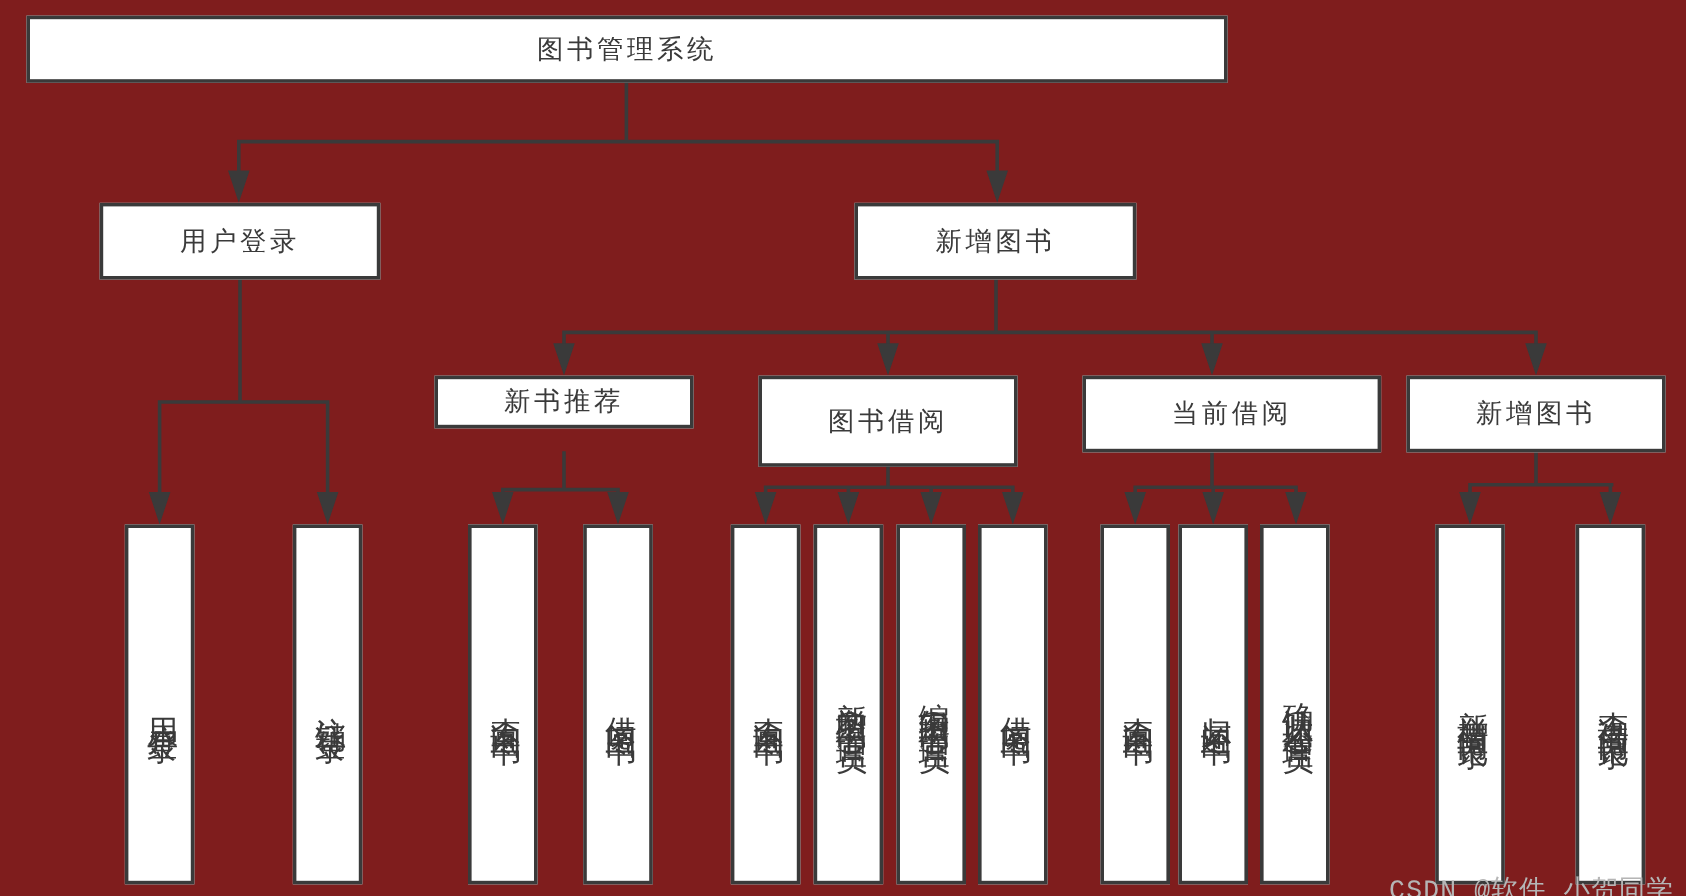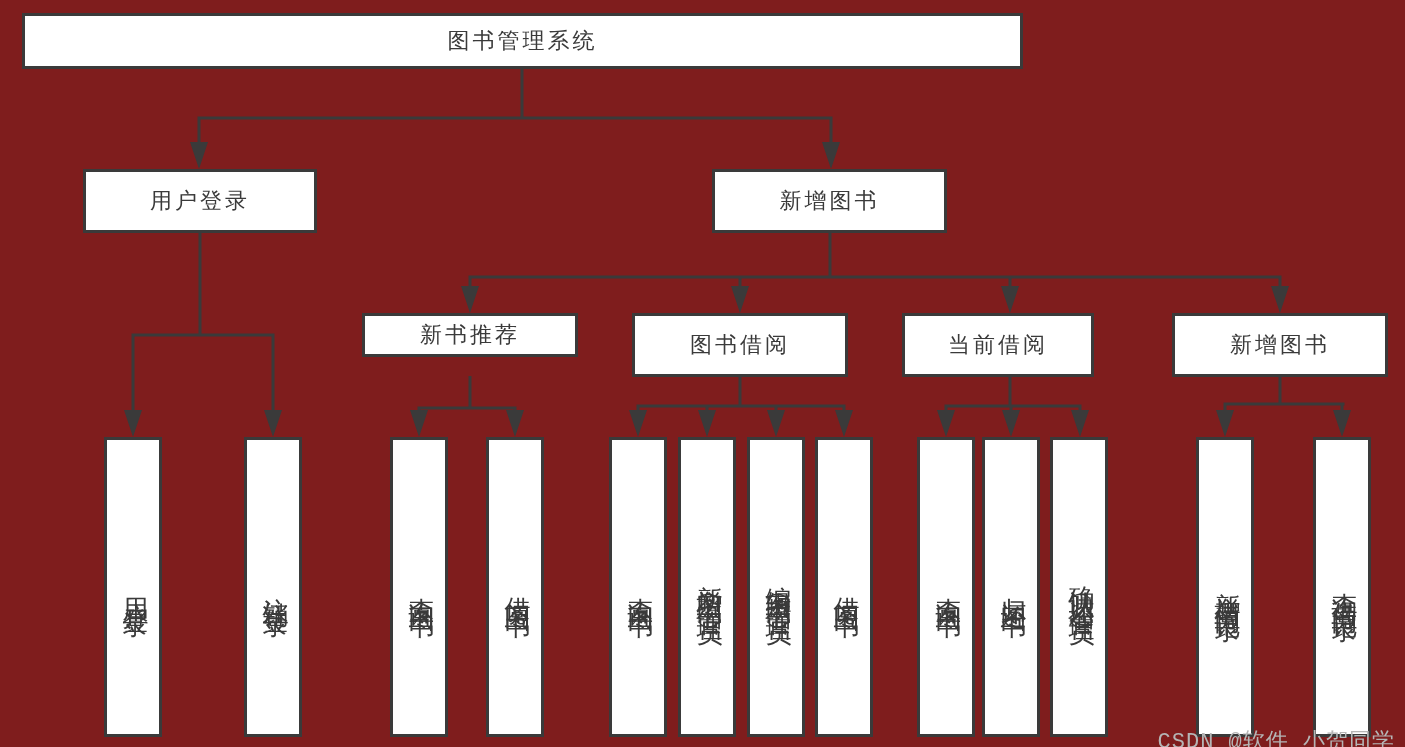--- a/index.html
+++ b/index.html
@@ -77,24 +77,24 @@
   <div class="box" style="left:83px;top:169px;width:234px;height:64px">
     <span class="hlabel">用户登录</span>
   </div>
   <div class="box" style="left:712px;top:169px;width:235px;height:64px">
     <span class="hlabel">新增图书</span>
   </div>
 
   <div class="box" style="left:362px;top:313px;width:216px;height:44px">
     <span class="hlabel">新书推荐</span>
   </div>
-  <div class="box" style="left:632px;top:313px;width:216px;height:64px">
+  <div class="box" style="left:632px;top:313px;width:216px;height:76px">
     <span class="hlabel">图书借阅</span>
   </div>
-  <div class="box" style="left:902px;top:313px;width:192px;height:64px">
+  <div class="box" style="left:902px;top:313px;width:249px;height:64px">
     <span class="hlabel">当前借阅</span>
   </div>
   <div class="box" style="left:1172px;top:313px;width:216px;height:64px">
     <span class="hlabel">新增图书</span>
   </div>
 
   <div class="box leaf" style="left:104px">
     <span class="vtext">用户登录</span>
   </div>
   <div class="box leaf" style="left:244px">

